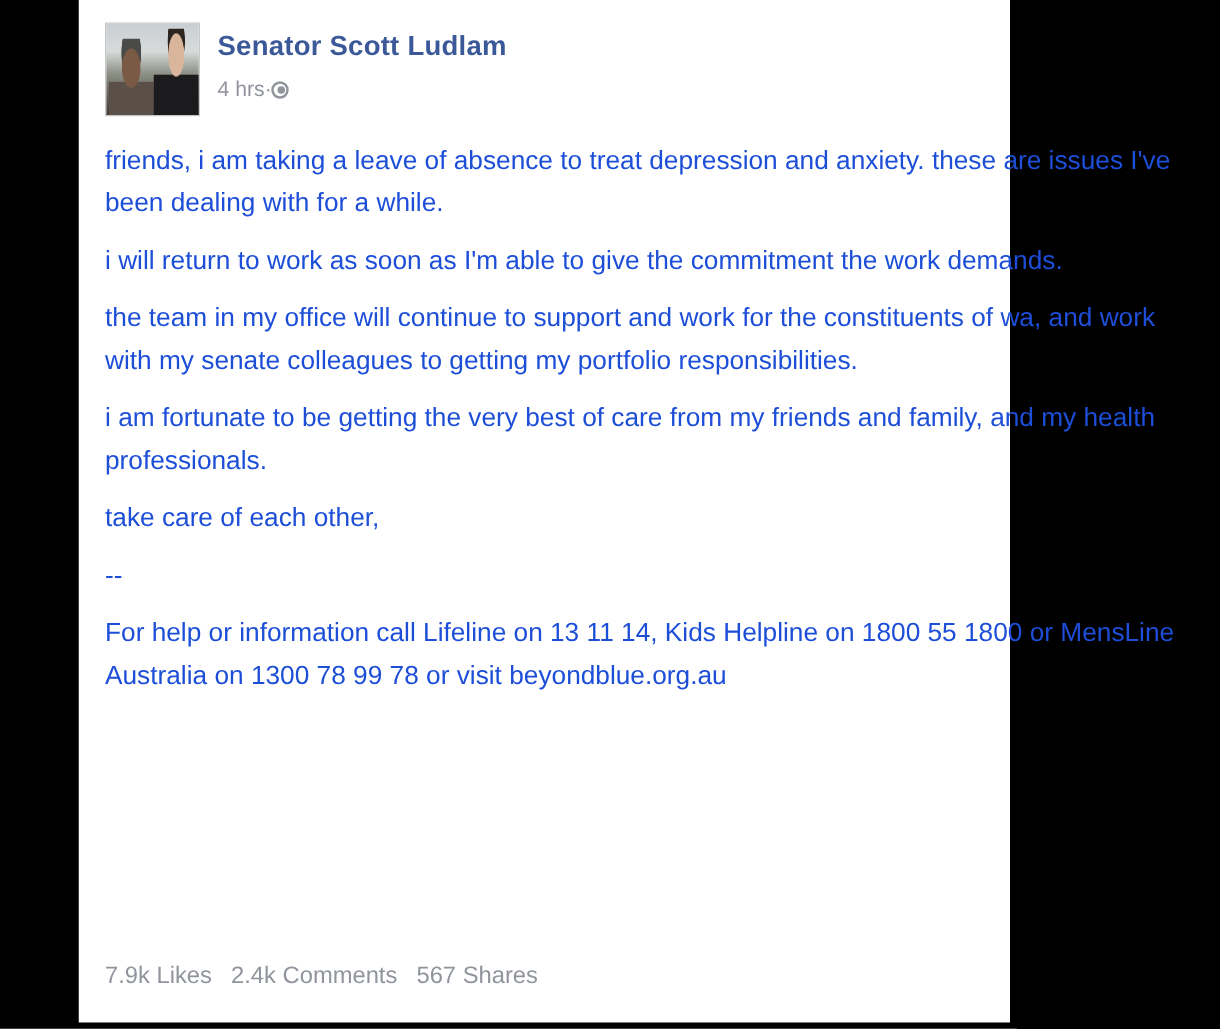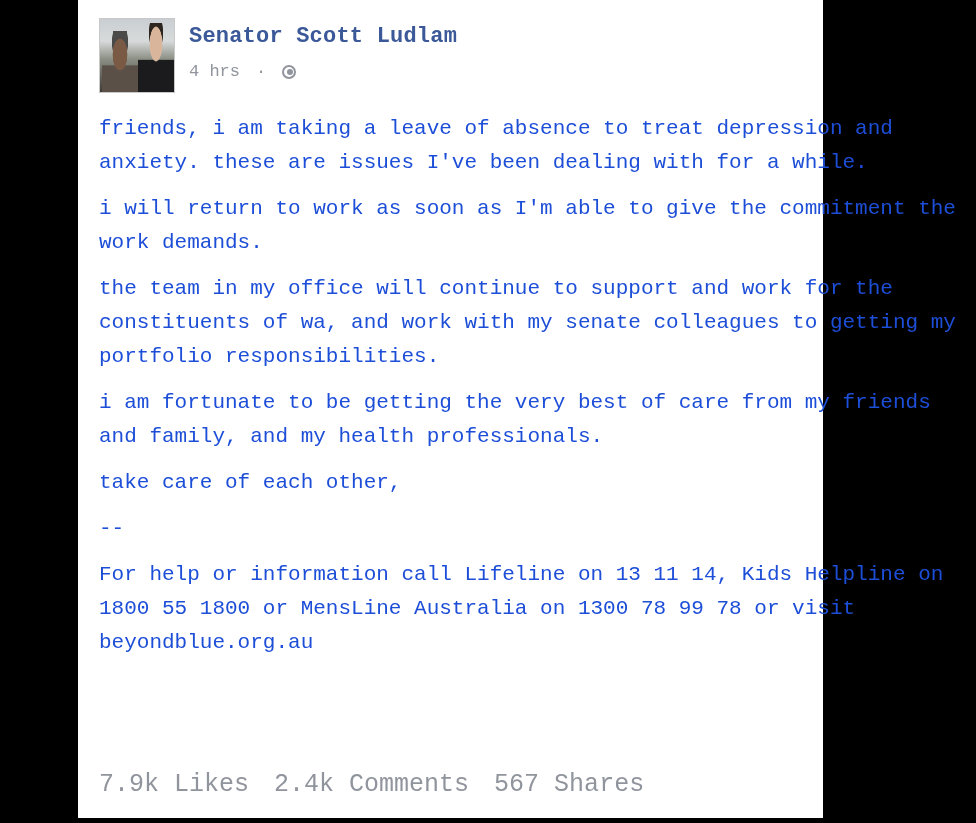--- a/index.html
+++ b/index.html
@@ -1,23 +1,22 @@
 <!DOCTYPE html>
 <html><head>
 <meta charset="utf-8">
 <style>
   html, body { margin:0; padding:0; }
   body {
     width:976px; height:823px; background:#000000; position:relative; overflow:hidden;
     font-family: "Liberation Sans", sans-serif;
   }
   .card {
-    position:absolute; left:78px; top:0; width:745px; height:818px;
+    position:absolute; left:63px; top:0; width:745px; height:818px;
     background:#ffffff;
-    font-family:Liberation Mono, monospace;
   }
   .header { position:absolute; left:21px; top:18px; height:74px; }
   .avatar {
     position:absolute; left:0; top:0; width:74px; height:73px;
     border:1px solid #c8c8c8; overflow:hidden;
     background:linear-gradient(180deg,#c9ced3 0%,#d8dbdb 30%,#8b8f84 55%,#3d3a36 100%);
   }
   .avatar .p1 {
     position:absolute; left:2px; top:12px; width:36px; height:62px;
     background:radial-gradient(ellipse at 50% 38%,#7a5a44 0 28%,transparent 30%),
@@ -30,38 +29,38 @@
                radial-gradient(ellipse at 50% 14%,#2c241e 0 26%,transparent 28%),
                linear-gradient(180deg,transparent 52%,#1b1b1d 53%);
   }
   .name {
     position:absolute; left:90px; top:6px; white-space:nowrap;
     font-weight:bold; font-size:22px; color:#3b5998; letter-spacing:0.2px;
   }
   .meta {
     position:absolute; left:90px; top:44px; white-space:nowrap;
     font-size:17px; color:#90949c;
-    display:flex; align-items:center; gap:16px;
+    display:flex; align-items:center; gap:0;
   }
   .globe {
     display:inline-block; width:14px; height:14px; border-radius:50%;
     border:2px solid #90949c; box-sizing:border-box; position:relative;
   }
   .globe::after {
     content:""; position:absolute; left:3px; top:2px; width:6px; height:6px;
     border-radius:50%; background:#90949c;
   }
   .body {
     position:absolute; left:21px; top:112px; width:860px;
     font-size:21px; line-height:34px; color:#1d4ed8;
   }
   .body p { margin:0 0 12px 0; }
   .stats {
     position:absolute; left:21px; top:770px; white-space:nowrap;
-    font-size:25px; color:#90949c;
+    font-size:19px; color:#90949c;
   }
   .stats span { margin-right:10px; cursor:pointer; }
 </style>
 </head>
 <body>
 
 <div class="card">
   <div class="header">
     <div class="avatar">
       <div class="p1"></div>

